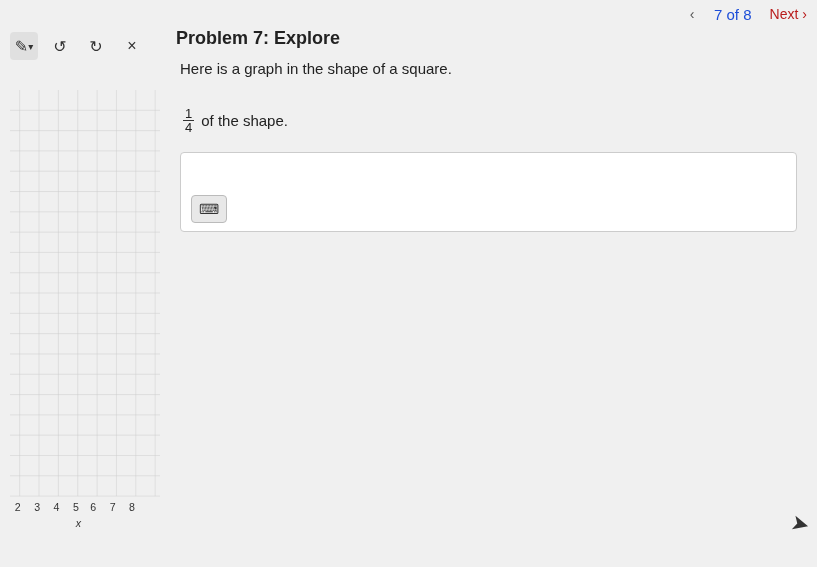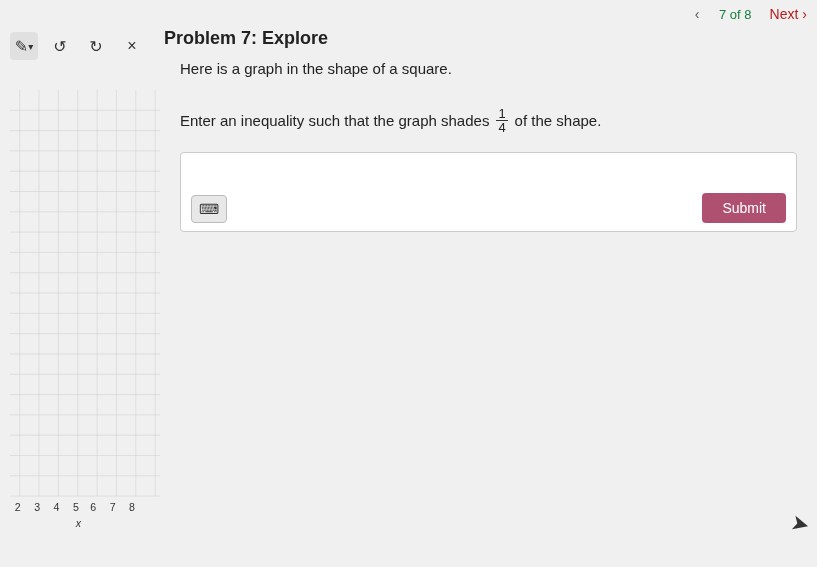--- a/index.html
+++ b/index.html
@@ -27,22 +27,22 @@
       width: 28px;
       height: 28px;
       display: flex;
       align-items: center;
       justify-content: center;
       cursor: pointer;
       font-size: 14px;
       color: #555;
     }
     .page-indicator {
-      font-size: 13px;
-      color: #15803d;
+      font-size: 15px;
+      color: #1d4ed8;
       padding: 0 8px;
     }
     .next-btn {
       display: flex;
       align-items: center;
       gap: 4px;
       padding: 2px 10px;
       font-size: 14px;
       color: #b91c1c;
       cursor: pointer;
@@ -74,21 +74,21 @@
     }
     .toolbar-btn.arrow-down {
       background: #e0e0e0;
       border-radius: 4px;
     }
 
     
     .problem-title {
       position: absolute;
       top: 28px;
-      left: 164px;
+      left: 176px;
       font-size: 18px;
       font-weight: 600;
       color: #222;
     }
 
     
     .main-content {
       position: absolute;
       top: 60px;
       left: 180px;
@@ -274,31 +274,29 @@
   </button>
   <button class="toolbar-btn">
     <span>×</span>
   </button>
 </div>
 
 <div class="main-content">
   <p class="instruction-line1">Here is a graph in the shape of a square.</p>
 
   <div class="instruction-line2">
-    <span>Enter an inequality such that the graph shades</span>
     <span class="fraction">
       <span class="numerator">1</span>
       <span class="denominator">4</span>
     </span>
     <span>of the shape.</span>
   </div>
 
   <div class="input-area">
     <div class="keyboard-btn">
       <span>⌨</span>
     </div>
-    <button class="submit-btn">Submit</button>
   </div>
 </div>
 
 <div class="problem-title">Problem 7: Explore</div>
 
 <div class="cursor-arrow">➤</div>
 
 </body></html>

